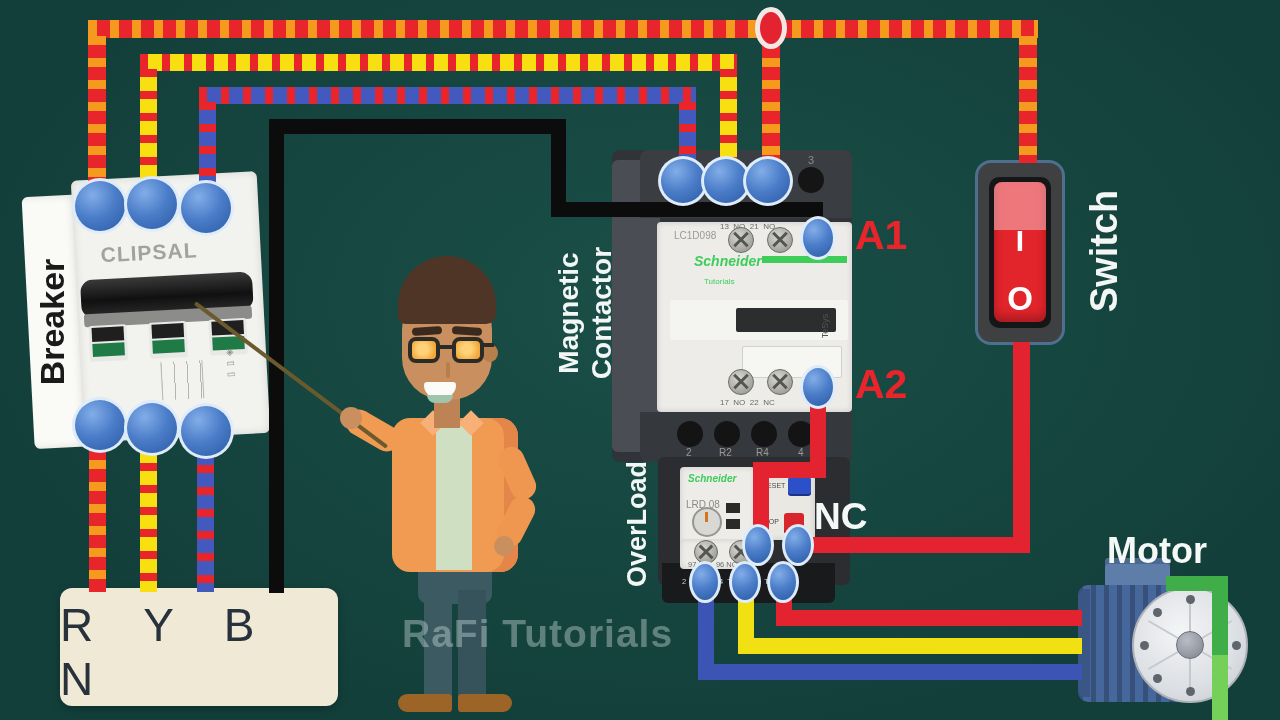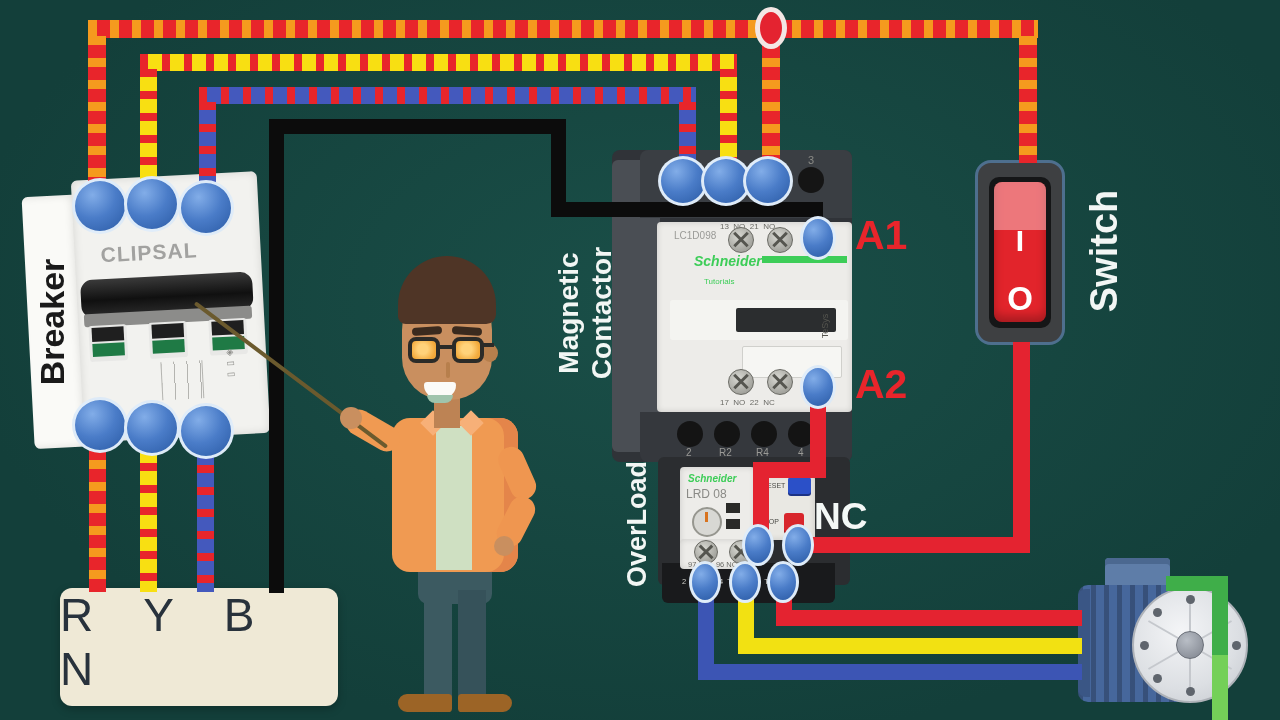--- a/index.html
+++ b/index.html
@@ -101,21 +101,21 @@
 
   <div class="abs" style="left:650px;top:455px;width:210px;height:150px;">
     <div class="abs" style="left:8px;top:2px;width:192px;height:128px;background:#2b2d30;border-radius:6px;"></div>
     <div class="abs" style="left:12px;top:108px;width:173px;height:40px;background:#191a1c;border-radius:0 0 6px 6px;"></div>
     <div class="panel-white" style="left:30px;top:12px;width:75px;height:78px;"></div>
     <div class="panel-white" style="left:30px;top:84px;width:75px;height:30px;"></div>
     <div class="panel-white" style="left:108px;top:20px;width:57px;height:65px;background:#e9e8e3;"></div>
     <div class="abs" style="left:38px;top:13px;">
       <span style="color:#3dcd58;font-weight:700;font-size:10px;font-style:italic;">Schneider</span>
     </div>
-    <div class="microtext" style="left:36px;top:32px;font-size:12px;color:#8a8a86;text-align:right;">LRD 08</div>
+    <div class="microtext" style="left:36px;top:44px;font-size:10px;color:#8a8a86;text-align:right;">LRD 08</div>
     <div class="abs" style="left:42px;top:52px;width:26px;height:26px;border-radius:50%;background:#d8d8d4;border:2px solid #96968f;">
       <div style="position:absolute;left:11px;top:3px;width:3px;height:10px;background:#d8731e;"></div>
     </div>
     <div class="abs" style="left:76px;top:48px;width:14px;height:10px;background:#2a2a28;"></div>
     <div class="abs" style="left:76px;top:64px;width:14px;height:10px;background:#2a2a28;"></div>
     <div class="microtext" style="left:112px;top:27px;font-size:7px;color:#4a4a46;">RESET</div>
     <div class="abs" style="left:138px;top:22px;width:23px;height:17px;background:#2b50c8;border-radius:3px;box-shadow:0 2px 0 #1b3285;"></div>
     <div class="microtext" style="left:110px;top:63px;font-size:7px;color:#4a4a46;">STOP</div>
     <div class="abs" style="left:134px;top:58px;width:20px;height:19px;background:#d8262c;border-radius:3px;box-shadow:0 2px 0 #8e1418;"></div>
     <div class="screw" style="left:44px;top:85px;width:22px;height:22px;"></div>
@@ -127,21 +127,21 @@
   <div class="abs" style="left:975px;top:160px;width:90px;height:185px;">
     <div class="abs" style="left:0;top:0;width:90px;height:185px;background:#3e4042;border:3px solid #4e6f8e;border-radius:16px;box-sizing:border-box;"></div>
     <div class="abs" style="left:14px;top:17px;width:62px;height:151px;background:#151617;border-radius:10px;"></div>
     <div class="abs" style="left:19px;top:22px;width:52px;height:140px;background:#e2242b;border-radius:8px;box-shadow:inset 0 -6px 10px rgba(0,0,0,.25);">
       <div style="position:absolute;left:0;top:0;width:52px;height:48px;background:rgba(255,255,255,.38);border-radius:8px 8px 0 0;"></div>
       <div style="position:absolute;left:0;top:42px;width:52px;text-align:center;color:#fff;font-size:30px;font-weight:800;">I</div>
       <div style="position:absolute;left:0;top:98px;width:52px;text-align:center;color:#fff;font-size:33px;font-weight:700;">O</div>
     </div>
   </div>
 
-  <div class="abs" style="left:60px;top:588px;width:278px;height:118px;background:#efe9d6;border-radius:12px;box-shadow:0 3px 8px rgba(0,0,0,.25);display:flex;align-items:flex-start;justify-content:center;">
+  <div class="abs" style="left:60px;top:588px;width:278px;height:118px;background:#efe9d6;border-radius:12px;box-shadow:0 3px 8px rgba(0,0,0,.25);display:flex;align-items:flex-end;justify-content:center;">
     <span style="font-size:46px;color:#28323c;letter-spacing:12px;word-spacing:14px;font-weight:500;">R Y B N</span>
   </div>
 
   <div class="abs" style="left:1070px;top:530px;width:180px;height:190px;">
     <div class="abs" style="left:35px;top:28px;width:65px;height:36px;background:#5e7da8;border-radius:4px;box-shadow:inset 0 6px 0 #4b6890;"></div>
     <div class="abs" style="left:8px;top:55px;width:110px;height:117px;border-radius:10px 0 0 10px;background:#46679c;">
       <div style="position:absolute;inset:0;background:repeating-linear-gradient(90deg,rgba(0,0,0,.22) 0 5px,transparent 5px 13px);border-radius:10px 0 0 10px;"></div>
       <div style="position:absolute;left:0;top:4px;width:12px;height:108px;background:#3a5685;border-radius:8px 0 0 8px;"></div>
     </div>
     <div class="abs" style="left:62px;top:57px;width:116px;height:116px;border-radius:50%;background:radial-gradient(circle at 42% 38%,#f4f5f7 0%,#dcdfe3 60%,#c2c6cc 100%);border:2px solid #aeb2b8;box-sizing:border-box;">
@@ -219,20 +219,21 @@
 
   <div class="vlabel" style="left:-28px;top:302px;width:160px;height:40px;font-size:34px;color:#1a1a1a;font-weight:600;">Breaker</div>
   <div class="vlabel" style="left:495px;top:280px;width:180px;height:66px;font-size:28px;line-height:33px;">
     <span><span>Magnetic</span><br><span>Contactor</span></span>
   </div>
   <div class="vlabel" style="left:562px;top:508px;width:150px;height:32px;font-size:27px;">OverLoad</div>
   <div class="vlabel" style="left:1009px;top:228px;width:190px;height:46px;font-size:38px;">Switch</div>
   <div class="abs" style="left:814px;top:496px;width:70px;height:42px;font-size:37px;font-weight:700;color:#f4f8f6;">NC</div>
   <div class="abs" style="left:855px;top:212px;width:60px;height:46px;font-size:41px;font-weight:700;color:#e8252b;">A1</div>
   <div class="abs" style="left:855px;top:361px;width:60px;height:46px;font-size:41px;font-weight:700;color:#e8252b;">A2</div>
+  <div class="abs" style="left:1092px;top:530px;width:130px;height:40px;font-size:36px;font-weight:700;color:#f4f8f6;text-align:center;">Motor</div>
 
   <div class="abs" style="left:0;top:0;width:0;height:0;">
     <div class="abs" style="left:418px;top:552px;width:74px;height:52px;background:#3c5a61;border-radius:10px;"></div>
     <div class="abs" style="left:424px;top:590px;width:28px;height:110px;background:#3c5a61;"></div>
     <div class="abs" style="left:458px;top:590px;width:28px;height:110px;background:#36525a;"></div>
     <div class="abs" style="left:398px;top:694px;width:54px;height:18px;background:#9c6426;border-radius:10px 4px 4px 10px;"></div>
     <div class="abs" style="left:458px;top:694px;width:54px;height:18px;background:#9c6426;border-radius:4px 10px 10px 4px;"></div>
     <div class="abs" style="left:392px;top:418px;width:126px;height:154px;background:#f09a52;border-radius:18px;box-shadow:inset -14px 0 0 #e4854a;"></div>
     <div class="abs" style="left:436px;top:426px;width:36px;height:144px;background:#cfe0c2;"></div>
     <div class="abs" style="left:424px;top:414px;width:18px;height:18px;background:#f7b078;transform:rotate(45deg);"></div>
@@ -251,14 +252,15 @@
     <div class="abs" style="left:452px;top:337px;width:32px;height:26px;background:radial-gradient(circle at 45% 45%,#ffd27a 30%,#f2a93b 75%);border:4px solid #2b2b28;border-radius:8px;box-sizing:border-box;"></div>
     <div class="abs" style="left:438px;top:345px;width:16px;height:4px;background:#2b2b28;"></div>
     <div class="abs" style="left:482px;top:343px;width:12px;height:4px;background:#2b2b28;"></div>
     <div class="abs" style="left:446px;top:362px;width:4px;height:16px;background:#b77f4c;border-radius:2px;"></div>
     <div class="abs" style="left:424px;top:382px;width:32px;height:16px;background:#fbfbf8;border-radius:4px 4px 16px 16px;"></div>
     <div class="abs" style="left:427px;top:395px;width:26px;height:8px;background:#9fc4ac;border-radius:0 0 12px 12px;"></div>
     <div class="abs" style="left:195px;top:301px;width:240px;height:4px;background:#6b5a2e;transform-origin:0 50%;transform:rotate(36.9deg);border-radius:2px;"></div>
     <div class="abs" style="left:340px;top:407px;width:22px;height:22px;border-radius:50%;background:#c98f5f;"></div>
   </div>
 
+  <div class="abs" style="left:402px;top:612px;font-size:39px;font-weight:600;letter-spacing:1px;color:rgba(200,218,214,0.42);">RaFi Tutorials</div>
 
 </div>
 
 </body></html>

